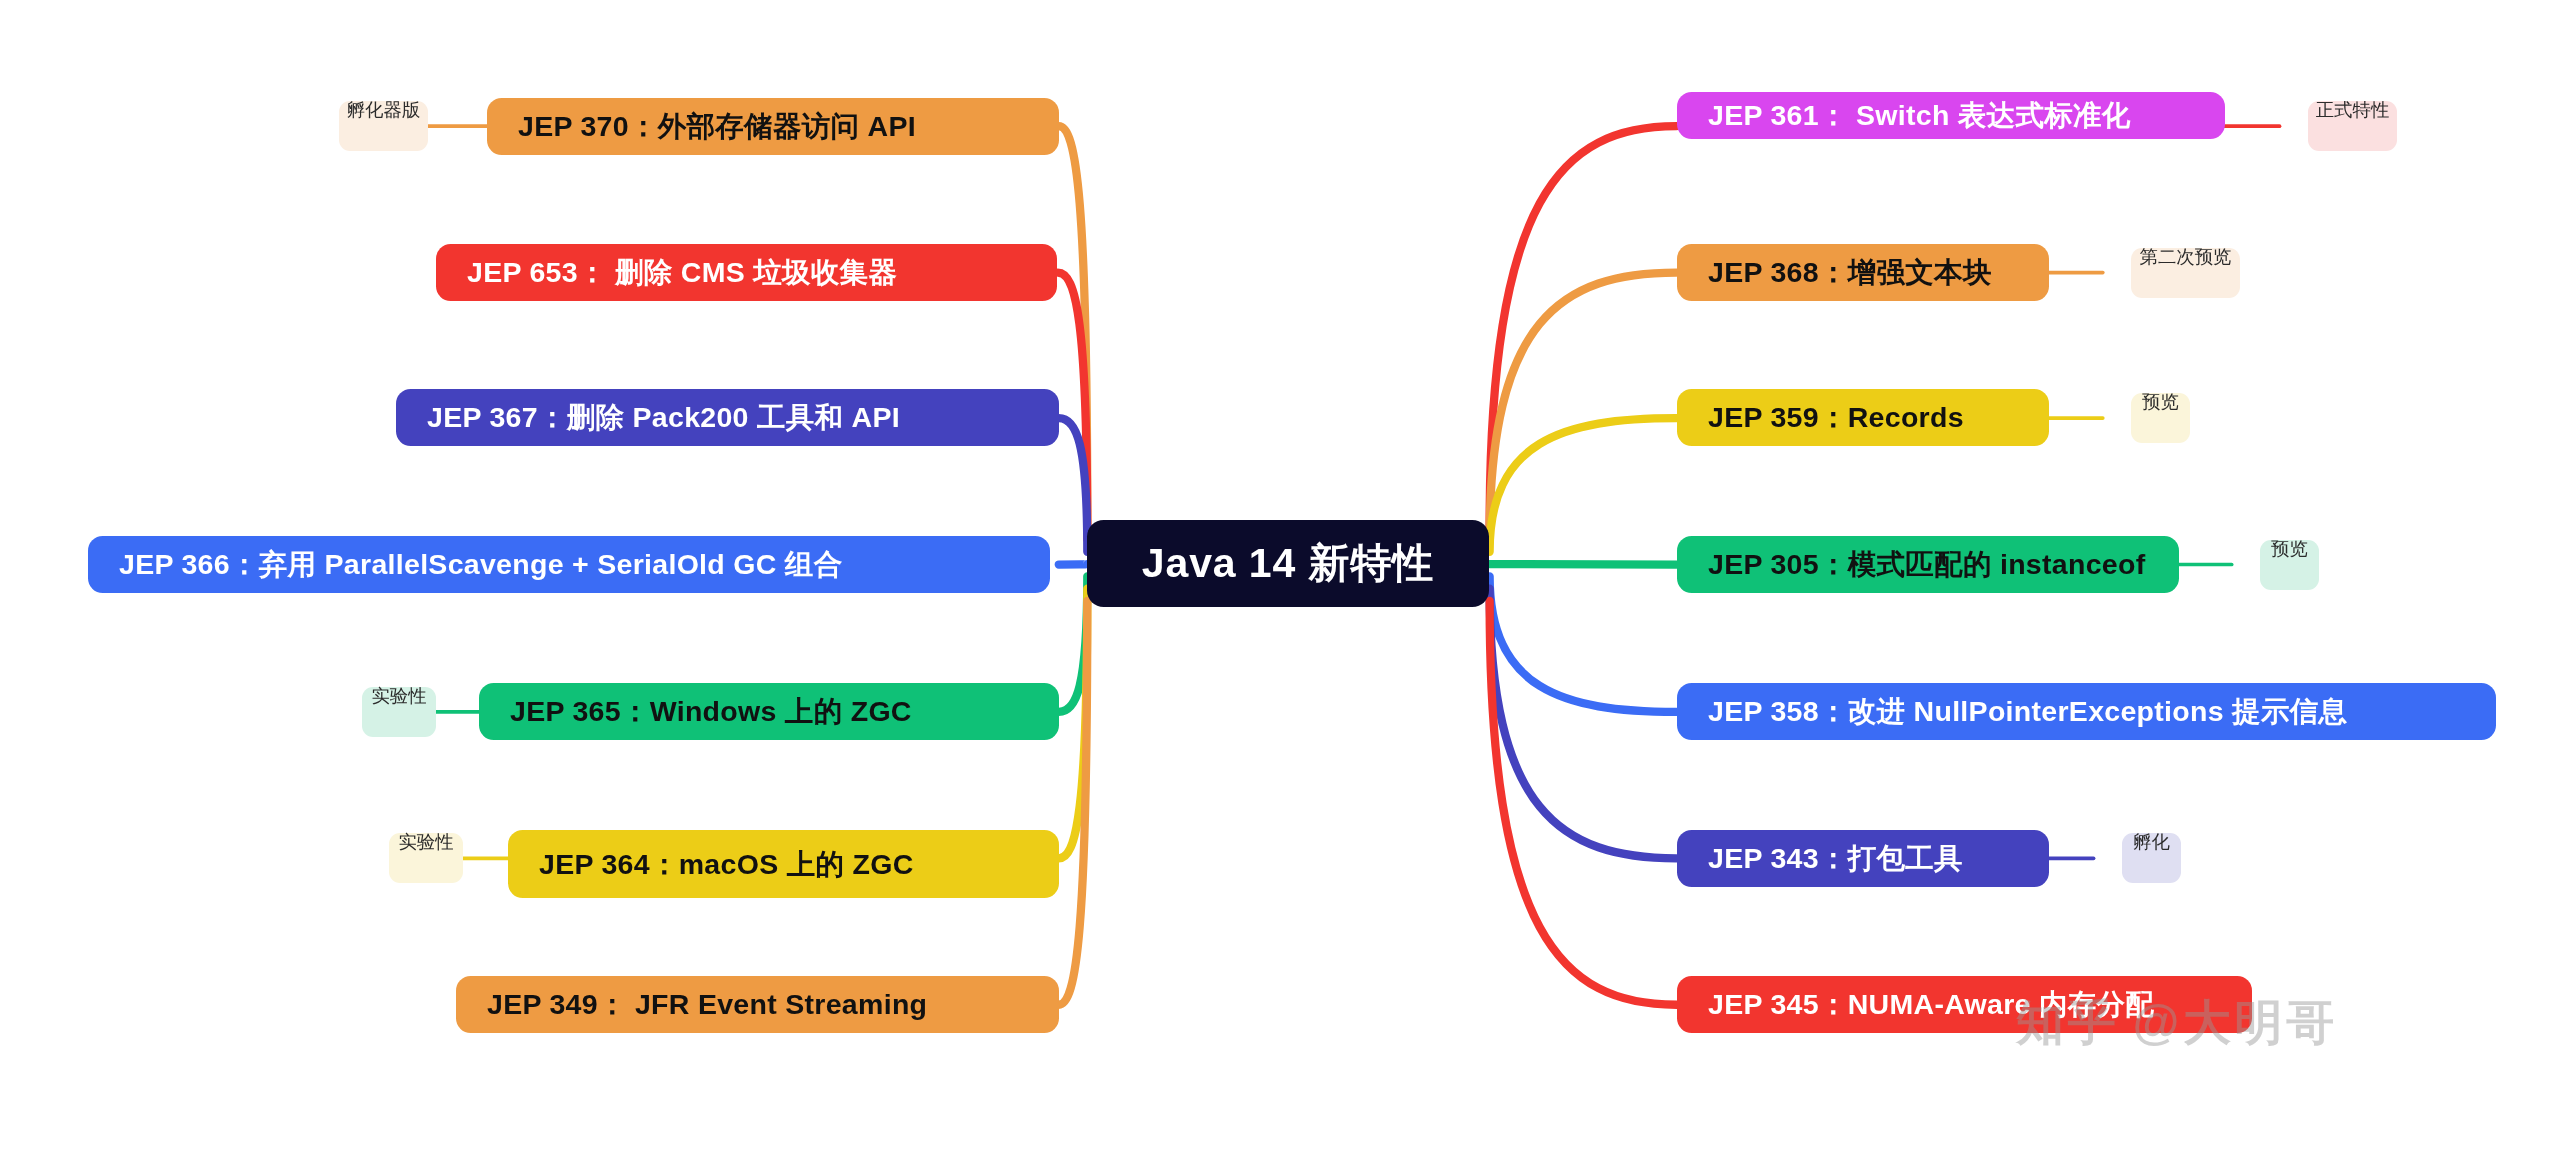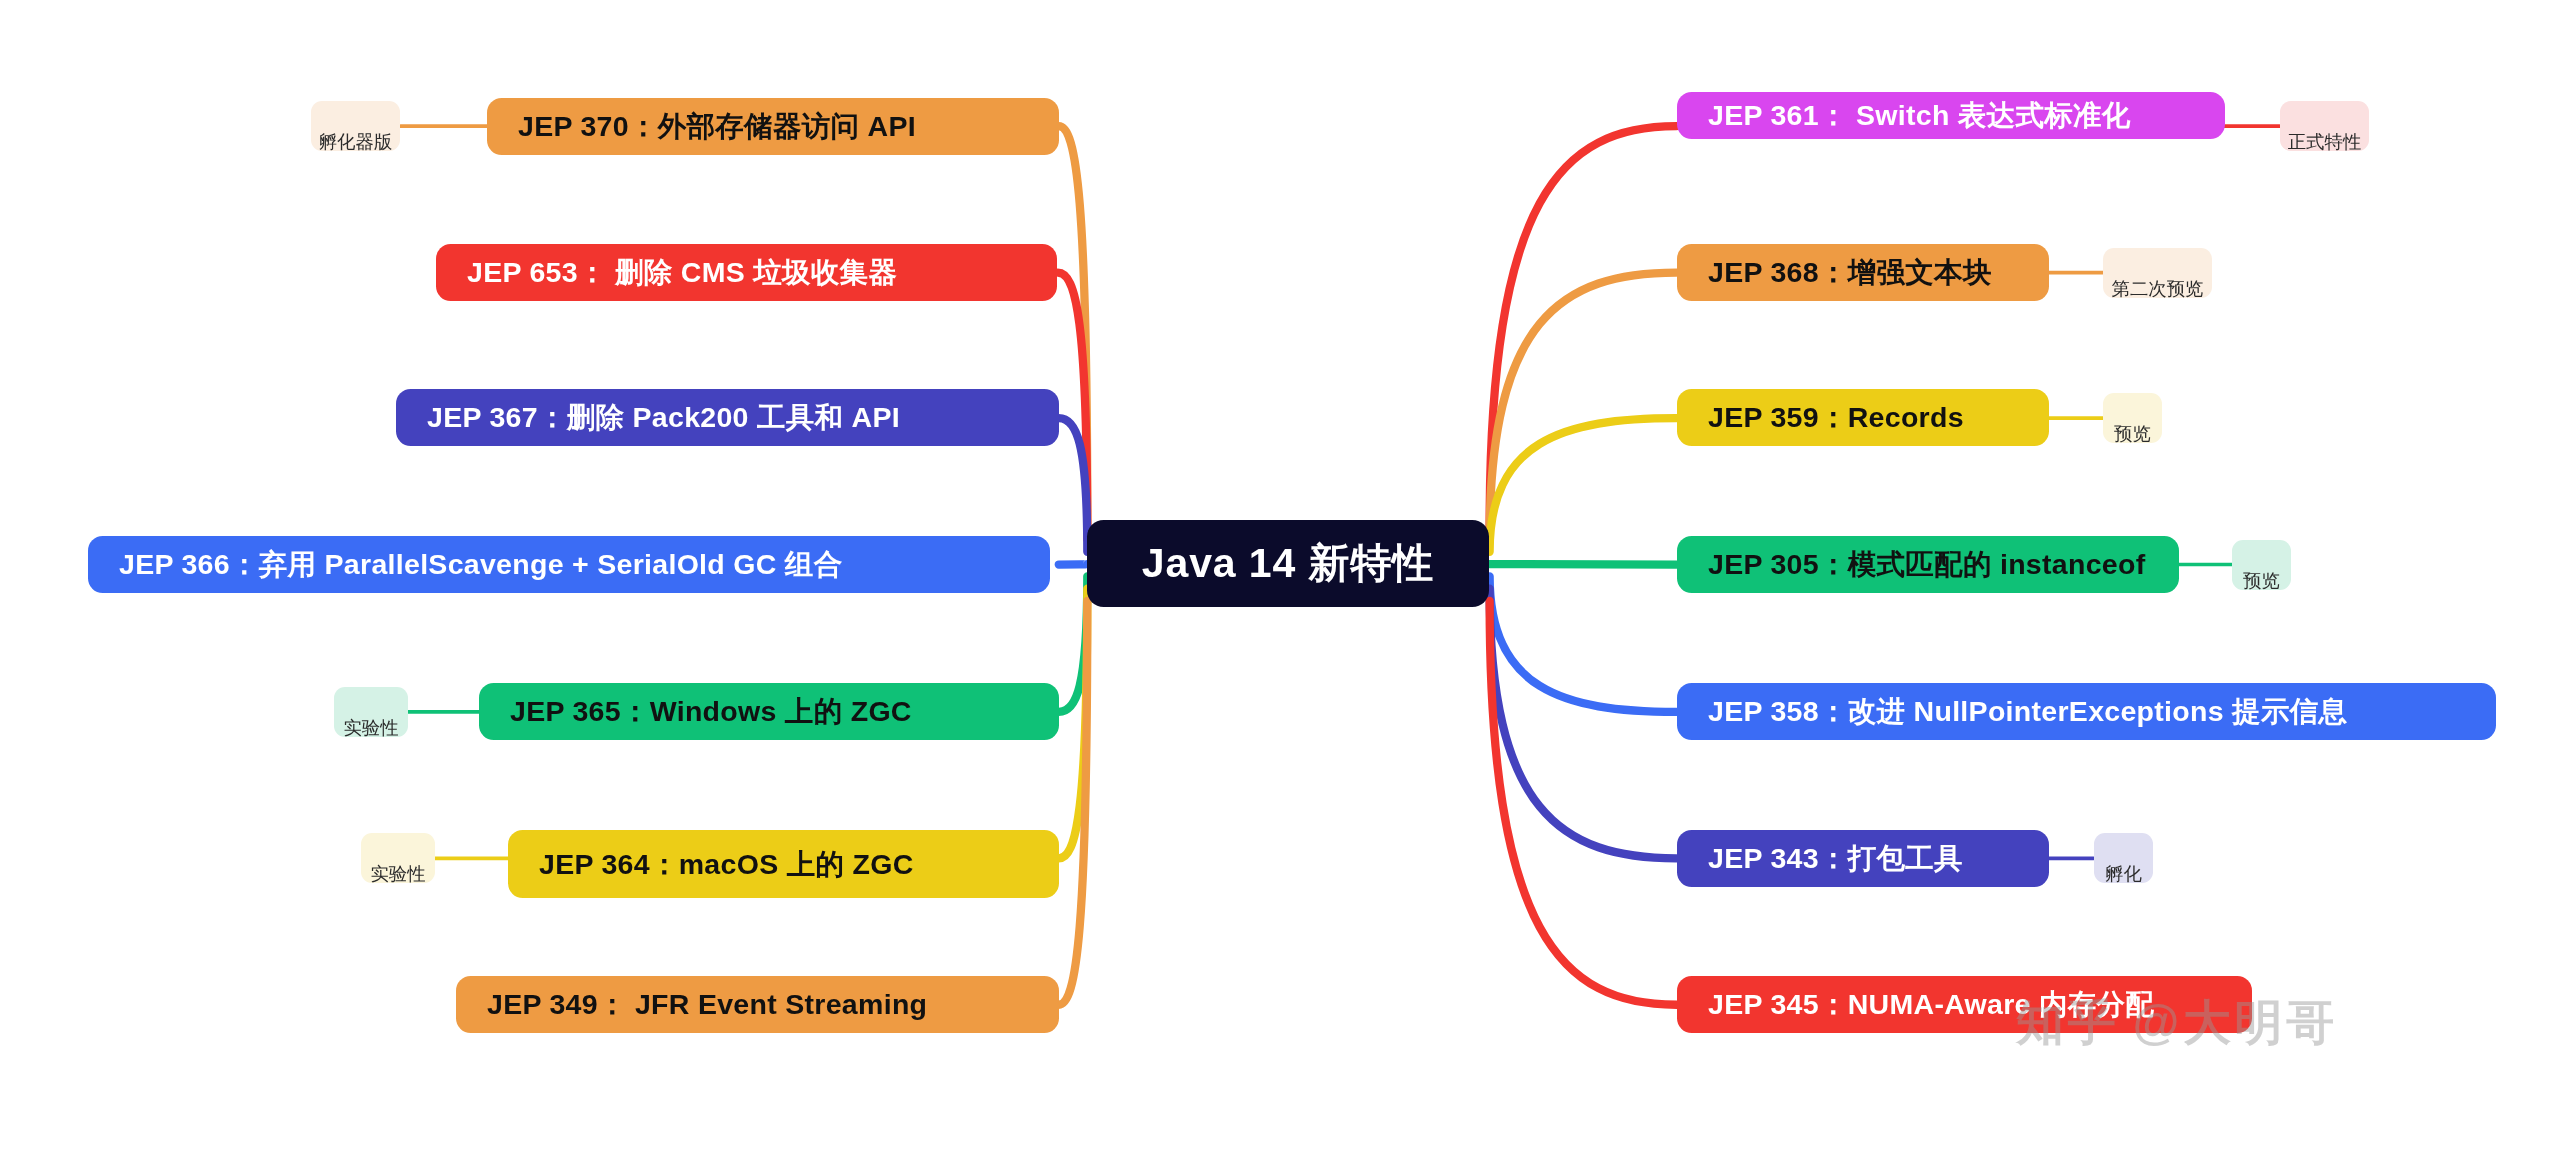--- a/index.html
+++ b/index.html
@@ -63,28 +63,29 @@
   .root-label {
     font-size: 41px;
     font-weight: 700;
     letter-spacing: 0.9px;
     line-height: 1;
   }
   .tag {
     position: absolute;
     box-sizing: border-box;
     display: flex;
-    align-items: flex-end;
+    align-items: flex-start;
     justify-content: center;
     border-radius: 11px;
     font-size: 18.4px;
     font-weight: 500;
     line-height: 1;
     white-space: nowrap;
     color: #2b2b2b;
+    margin-left: 28px;
   }
   .watermark {
     position: absolute;
     display: flex;
     align-items: center;
     gap: 13px;
     font-size: 48px;
     font-weight: 700;
     color: rgba(150,150,150,0.45);
     letter-spacing: 3.7px;

